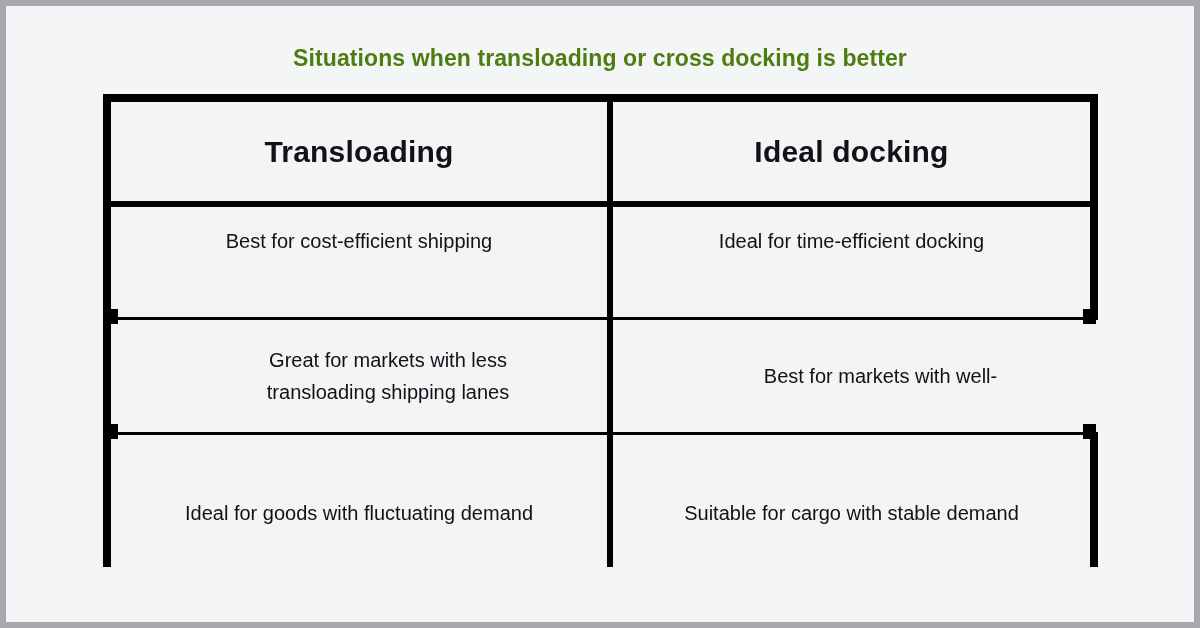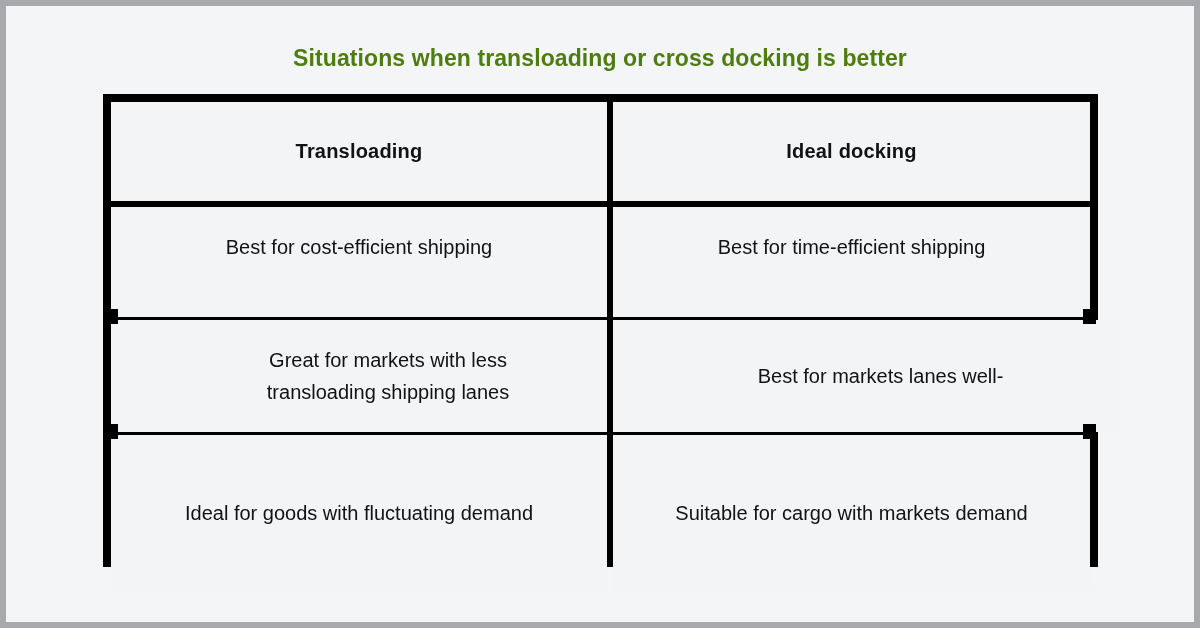--- a/index.html
+++ b/index.html
@@ -116,41 +116,41 @@
     display: flex;
     align-items: center;
     justify-content: center;
     text-align: center;
     color: #111215;
     background: #f3f4f6;
     padding: 6px 16px;
   }
 
   .cell.head {
-    font-size: 20px;
+    font-size: 30px;
     font-weight: bold;
     letter-spacing: 0.2px;
     text-align: right;
   }
 
   .cell.body {
     font-size: 20px;
     font-weight: normal;
     line-height: 32px;
   }
 
   .cell .txt { display: block; }
 
   
   .col-a { left: 0;    width: 496px; }
   .col-b { left: 502px; width: 477px; }
 
   
   .row-h { top: 0;    height: 99px; }
-  .row-1 { top: 105px; height: 80px; }
+  .row-1 { top: 99px; height: 80px; }
   .row-2 { top: 218px; height: 112px; margin-left: 29px; }
   .row-3 { top: 333px; height: 156px; }
 </style>
 </head>
 <body>
 
 <div class="canvas">
 
   <div class="slide-title">Situations when transloading or cross docking is better</div>
 
@@ -168,46 +168,46 @@
       </div>
 
       <div class="cell body col-a row-1">
         <span>
           <span class="txt">Best for cost-efficient shipping</span>
         </span>
       </div>
 
       <div class="cell body col-b row-1">
         <span>
-          <span class="txt">Best for time-efficient shipping</span>
+          <span class="txt">Ideal for time-efficient docking</span>
         </span>
       </div>
 
       <div class="cell body col-a row-2">
         <span>
           <span class="txt">Great for markets with less</span>
           <span class="txt">transloading shipping lanes</span>
         </span>
       </div>
 
       <div class="cell body col-b row-2">
         <span>
-          <span class="txt">Best for markets lanes well-</span>
+          <span class="txt">Best for markets with well-</span>
         </span>
       </div>
 
       <div class="cell body col-a row-3">
         <span>
           <span class="txt">Ideal for goods with fluctuating demand</span>
         </span>
       </div>
 
       <div class="cell body col-b row-3">
         <span>
-          <span class="txt">Suitable for cargo with markets demand</span>
+          <span class="txt">Suitable for cargo with stable demand</span>
         </span>
       </div>
 
       <div class="col-divider"></div>
       <div class="header-divider"></div>
       <div class="row-divider r1"></div>
       <div class="row-divider r2"></div>
 
       <div class="handle h-l1"></div>
       <div class="handle h-r1"></div>

